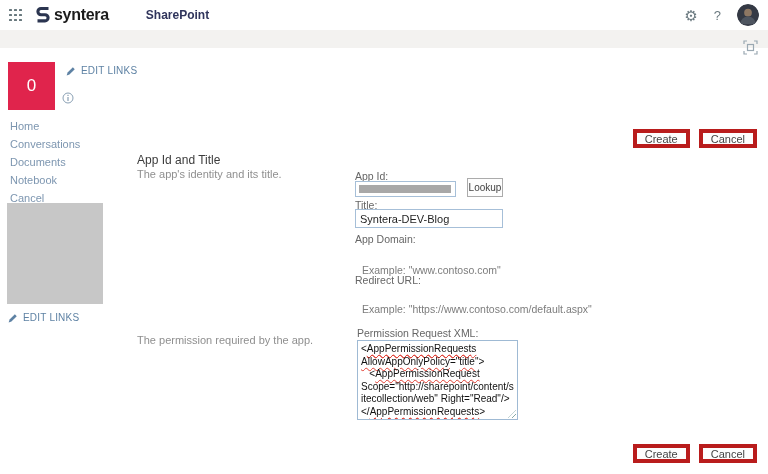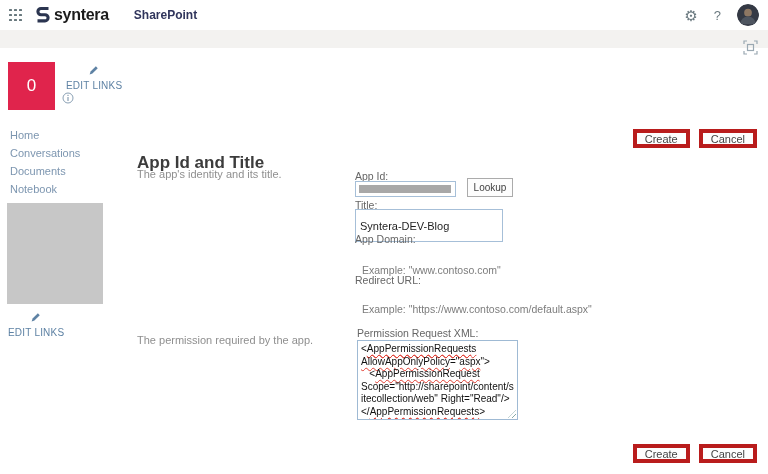--- a/index.html
+++ b/index.html
@@ -6,55 +6,55 @@
   html,body { background:#fff; }
   body { font-family:"Liberation Sans", sans-serif; }
   .screen { position:relative; width:768px; height:474px; background:#fff; overflow:hidden; }
 
   
   .topbar { position:absolute; top:0; left:0; width:768px; height:30px; background:#fff; display:flex; align-items:center; }
   .waffle { margin-left:9px; width:13px; height:13px; display:grid; grid-template-columns:repeat(3,1fr); gap:2.5px; cursor:pointer; }
   .waffle i { width:2.5px; height:2.5px; background:#69797e; border-radius:0.5px; }
   .logo { display:flex; align-items:center; margin-left:13px; gap:3px; }
   .logo-text { font-size:16px; font-weight:700; color:#1b1b1b; letter-spacing:-0.3px; }
-  .product { margin-left:25px; font-size:12px; font-weight:700; color:#30355c; }
+  .product { margin-left:37px; font-size:12px; font-weight:700; color:#30355c; }
   .topbar-right { position:absolute; right:9px; top:0; height:30px; display:flex; align-items:center; gap:16px; }
   .gear { font-size:15px; color:#6b7a80; line-height:1; cursor:pointer; }
   .help { font-size:13px; color:#6b7a80; cursor:pointer; }
   .avatar { width:22px; height:22px; border-radius:50%; overflow:hidden; cursor:pointer; }
 
   
   .graybar { position:absolute; top:30px; left:0; width:768px; height:18px; background:#f3f2f0; }
   .focus-btn { position:absolute; top:40px; right:10px; width:15px; height:15px; cursor:pointer; }
 
   
   .site-tile { position:absolute; left:8px; top:62px; width:47px; height:48px; background:#e0244c; color:#fff;
                display:flex; align-items:center; justify-content:center; font-size:17px; cursor:pointer; }
   .editlinks { position:absolute; display:flex; align-items:center; gap:5px; color:#5e82a4; font-size:10px;
-               letter-spacing:0.2px; cursor:pointer;flex-direction:column; }
+               letter-spacing:0.2px; cursor:pointer; }
   .editlinks-top { left:66px; top:65px; }
   .editlinks-bottom { left:8px; top:312px; }
   .info-btn { position:absolute; left:62px; top:90px; width:12px; height:12px; cursor:pointer; }
 
-  .leftnav { position:absolute; left:10px; top:120px; list-style:none;margin-top:9px; }
+  .leftnav { position:absolute; left:10px; top:120px; list-style:none; }
   .leftnav li { height:18px; font-size:11px; color:#7d96b0; cursor:pointer; }
   .placeholder-img { position:absolute; left:7px; top:203px; width:96px; height:101px; background:#c7c7c7; }
 
   
-  .section-title { position:absolute; left:137px; font-size:17px; font-weight:700; color:#3c3c3c; }
+  .section-title { position:absolute; left:137px; font-size:12px; font-weight:400; color:#3c3c3c; }
   .section-desc  { position:absolute; left:137px; font-size:11px; color:#8f8f8f; }
   .flabel { position:absolute; left:355px; font-size:10.5px; color:#666; }
   .fexample { position:absolute; left:362px; font-size:10.5px; color:#7c7c7c; }
 
-  .tinput { position:absolute; left:355px; height:33px; border:1px solid #a6bfd8; background:#fff;
+  .tinput { position:absolute; left:355px; height:19px; border:1px solid #a6bfd8; background:#fff;
             font-family:"Liberation Sans", sans-serif; font-size:11px; color:#1f1f1f; padding:0 4px; }
   .autofill { background:#dcebf9; border-color:#8eaecb; }
   .appid-box { position:absolute; left:355px; top:181px; width:101px; height:16px; border:1px solid #a6bfd8; background:#fff; }
   .appid-box .redacted { position:absolute; left:3px; right:4px; top:3px; bottom:3px; background:#a8a8a8; }
-  .lookup-btn { position:absolute; left:467px; top:178px; width:46px; height:19px; background:#fdfdfd;
+  .lookup-btn { position:absolute; left:467px; top:178px; width:36px; height:19px; background:#fdfdfd;
                 border:1px solid #ababab; font-family:"Liberation Sans", sans-serif; font-size:10px; color:#444; cursor:pointer; }
 
   .xml-box { position:absolute; left:357px; top:340px; width:161px; height:80px; border:1px solid #9fbad4; background:#fff;
              font-family:"Liberation Sans", sans-serif; font-size:10px; line-height:12.5px; color:#111;
              padding:2px 3px; white-space:pre-wrap; overflow-wrap:break-word; overflow:hidden; cursor:text; }
   .sq { text-decoration:underline; text-decoration-style:wavy; text-decoration-color:#e03c31;
         text-decoration-thickness:1px; text-underline-offset:2px; }
 
   .btn-row { position:absolute; right:11px; display:flex; gap:9px; }
   .btn-row-top { top:129px; }
@@ -165,21 +165,21 @@
 
   <div class="flabel" style="top:233px">App Domain:</div>
   <div class="fexample" style="top:264px">Example: "www.contoso.com"</div>
 
   <div class="flabel" style="top:274px">Redirect URL:</div>
   <div class="fexample" style="top:303px">Example: "https://www.contoso.com/default.aspx"</div>
 
   <div class="section-desc" style="top:334px">The permission required by the app.</div>
 
   <div class="flabel" style="top:327px; left:357px">Permission Request XML:</div>
-  <div class="xml-box">&lt;<span class="sq"><span class="sq">AppPermissionRequest</span>s</span> <span class="sq">AllowAppOnlyPolicy</span>="<span class="sq">aspx</span>"&gt;
+  <div class="xml-box">&lt;<span class="sq"><span class="sq">AppPermissionRequest</span>s</span> <span class="sq">AllowAppOnlyPolicy</span>="<span class="sq">title</span>"&gt;
    &lt;<span class="sq">AppPermissionRequest</span> Scope="http://sharepoint/content/sitecollection/web" Right="Read"/&gt;
 &lt;/<span class="sq"><span class="sq">AppPermissionRequest</span>s</span>&gt;</div>
   <div class="resize-grip"></div>
 
   <div class="btn-row btn-row-bottom">
     <button class="btn">Create</button>
     <button class="btn">Cancel</button>
   </div>
 
 </div>

